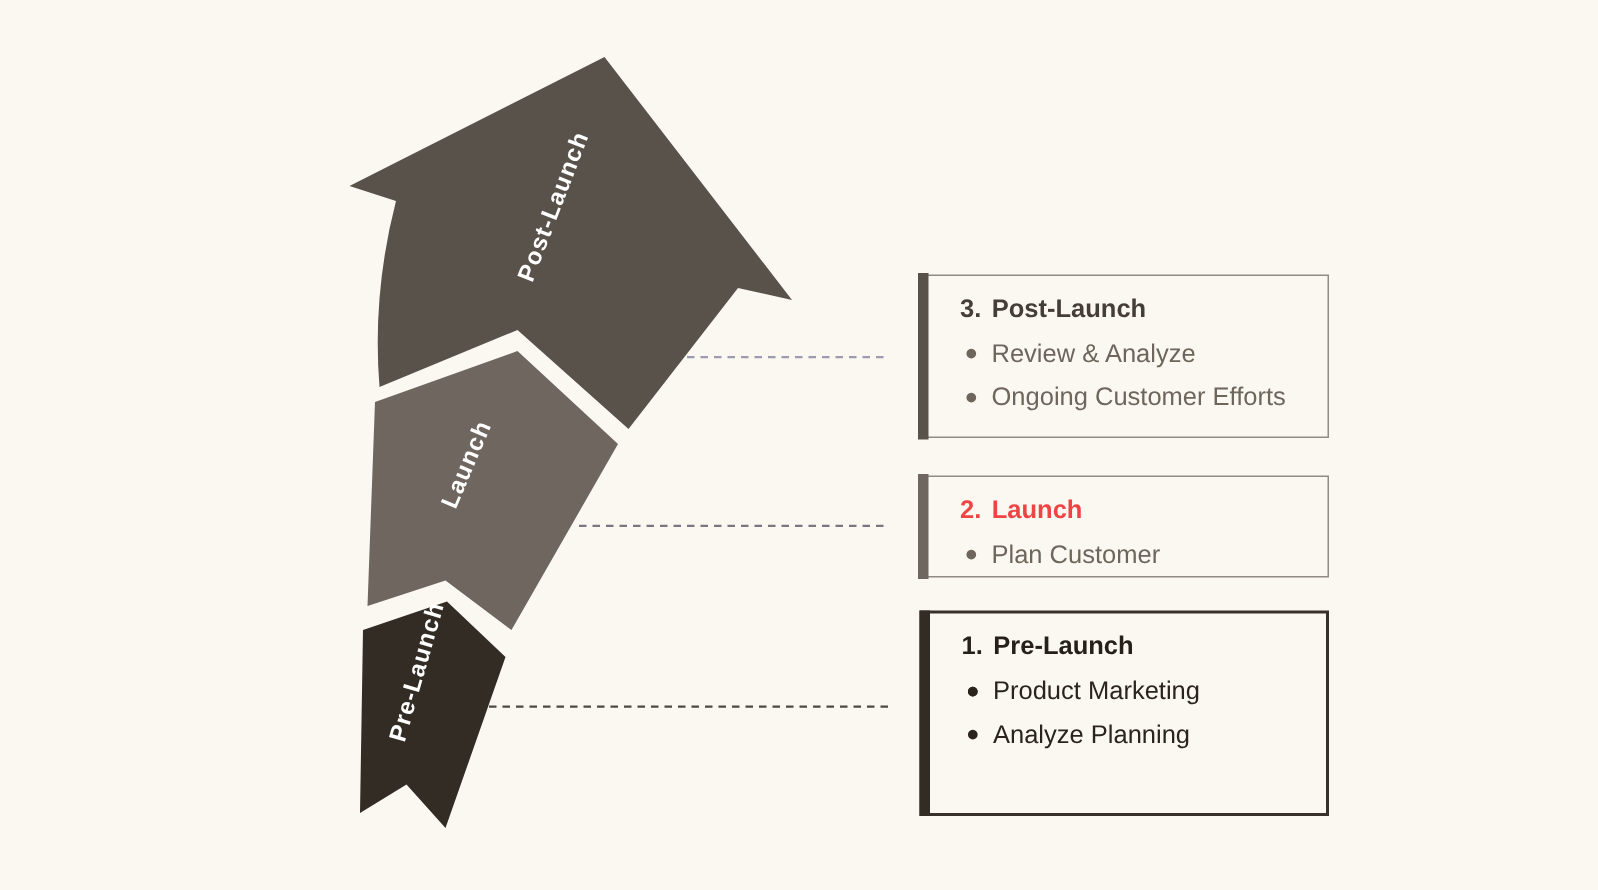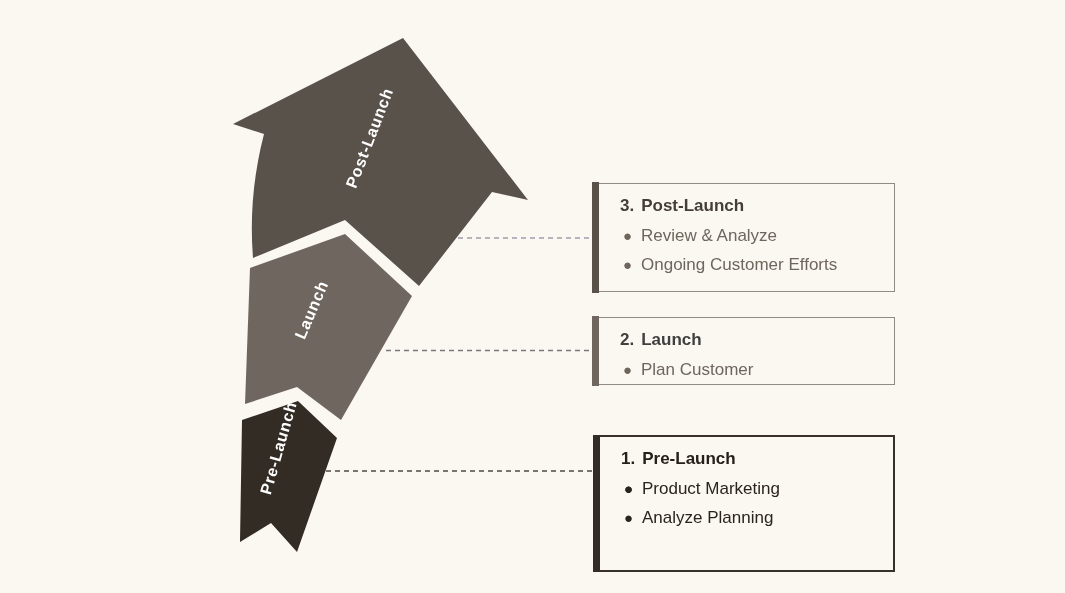--- a/index.html
+++ b/index.html
@@ -13,26 +13,26 @@
   .seg-label{
     position:absolute;
     color:#fff;font-weight:bold;font-size:16px;letter-spacing:.8px;
     white-space:nowrap;
     transform:translate(-50%,-50%) rotate(-69deg);
   }
   .seg-label.pre{transform:translate(-50%,-50%) rotate(-74deg);}
   .seg-label.mid{transform:translate(-50%,-50%) rotate(-67deg);}
 
   .info-box{
-    position:absolute;left:593px;width:302px;
+    position:absolute;left:613px;width:273px;
     border:1.5px solid #918b83;
     box-sizing:border-box;
     background:transparent;
   }
-  .info-box.strong{border-width:2px;margin-top:28px;}
+  .info-box.strong{border-width:2px;}
   .accent-bar{
     position:absolute;left:-2px;top:-2px;bottom:-2px;width:7px;
   }
   .box-content{padding:9px 12px 6px 26px;}
   .box-title{
     font-size:17px;font-weight:bold;line-height:26px;margin:0 0 2px 0;
     white-space:nowrap;
   }
   .box-title .num{margin-right:7px;}
   .bullet-list{margin:0;padding:0;list-style:none;}
@@ -73,21 +73,21 @@
       <ul class="bullet-list" style="color: rgb(110, 102, 93);">
         <li class="bullet-item"><span class="bullet-dot">●︎</span><span>Review &amp; Analyze</span></li>
         <li class="bullet-item"><span class="bullet-dot">●︎</span><span>Ongoing Customer Efforts</span></li>
       </ul>
     </div>
   </div>
 
   <div class="info-box" style="top: 317px; height: 68px; border-color: rgb(145, 139, 131);">
     <div class="accent-bar" style="background: rgb(111, 103, 95);"></div>
     <div class="box-content">
-      <div class="box-title" style="color: #404040;"><span class="num">2.</span><span>Launch</span></div>
+      <div class="box-title" style="color: #ef4444;"><span class="num">2.</span><span>Launch</span></div>
       <ul class="bullet-list" style="color: rgb(110, 102, 93);">
         <li class="bullet-item"><span class="bullet-dot">●︎</span><span>Plan Customer</span></li>
       </ul>
     </div>
   </div>
 
   <div class="info-box strong" style="top: 407px; height: 137px; border-color: rgb(56, 49, 42);">
     <div class="accent-bar" style="background: rgb(51, 44, 37);"></div>
     <div class="box-content">
       <div class="box-title" style="color: rgb(38, 32, 25);"><span class="num">1.</span><span>Pre-Launch</span></div>

